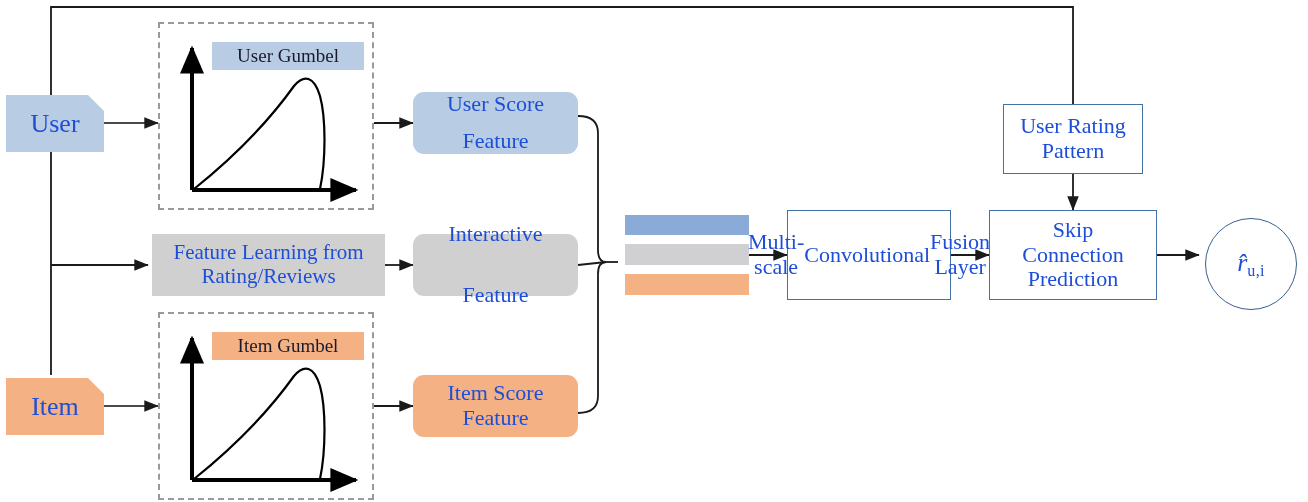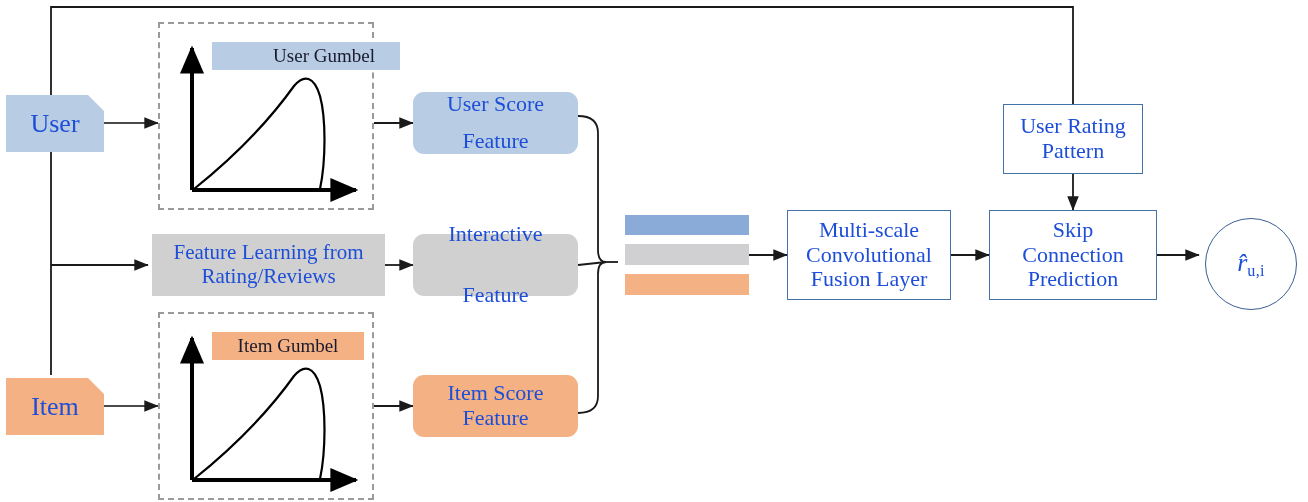--- a/index.html
+++ b/index.html
@@ -161,21 +161,21 @@
     <svg class="plot-svg" style="left:10px; top:10px;" width="196" height="168" viewBox="0 0 196 168" xmlns="http://www.w3.org/2000/svg">
       <defs>
         <marker id="ax1" markerWidth="8" markerHeight="8" refX="6.4" refY="3" orient="auto" markerUnits="strokeWidth">
           <path d="M0,0 L7,3 L0,6 z" fill="#000"></path>
         </marker>
       </defs>
       <path d="M22,156 L22,14" stroke="#000" stroke-width="4" fill="none" marker-end="url(#ax1)"></path>
       <path d="M22,156 L186,156" stroke="#000" stroke-width="4" fill="none" marker-end="url(#ax1)"></path>
       <path d="M24,155 C70,118 104,80 124,52 C134,40 144,42 150,62 C156,84 156,126 150,155" stroke="#000" stroke-width="2.2" fill="none"></path>
     </svg>
-    <div class="gumbel-label label-blue" style="left:52px; top:18px; width:152px; height:28px;padding-left:36px;">User Gumbel</div>
+    <div class="gumbel-label label-blue" style="left:52px; top:18px; width:152px; height:28px;">User Gumbel</div>
   </div>
 
   <div class="dashed-panel" style="left:158px; top:312px; width:216px; height:188px;">
     <svg class="plot-svg" style="left:10px; top:10px;" width="196" height="168" viewBox="0 0 196 168" xmlns="http://www.w3.org/2000/svg">
       <defs>
         <marker id="ax2" markerWidth="8" markerHeight="8" refX="6.4" refY="3" orient="auto" markerUnits="strokeWidth">
           <path d="M0,0 L7,3 L0,6 z" fill="#000"></path>
         </marker>
       </defs>
       <path d="M22,156 L22,14" stroke="#000" stroke-width="4" fill="none" marker-end="url(#ax2)"></path>
@@ -204,21 +204,21 @@
     <span>Item Score</span>
     <span>Feature</span>
   </div>
 
   <div style="position:absolute; left:625px; top:215px; width:124px; height:80px;">
     <div class="stack-bar" style="left:0; top:0; width:124px; height:20px; background:#8aaad8;"></div>
     <div class="stack-bar" style="left:0; top:29px; width:124px; height:21px; background:#d0d0d2;"></div>
     <div class="stack-bar" style="left:0; top:59px; width:124px; height:21px; background:#f4b183;"></div>
   </div>
 
-  <div class="node box-outline" style="left:787px; top:210px; width:164px; height:90px; flex-direction:column;">
+  <div class="node box-outline" style="left:787px; top:210px; width:164px; height:90px; ">
     <span>Multi-scale</span>
     <span>Convolutional</span>
     <span>Fusion Layer</span>
   </div>
 
   <div class="node box-outline" style="left:1003px; top:104px; width:140px; height:70px; flex-direction:column;">
     <span>User Rating</span>
     <span>Pattern</span>
   </div>
 

